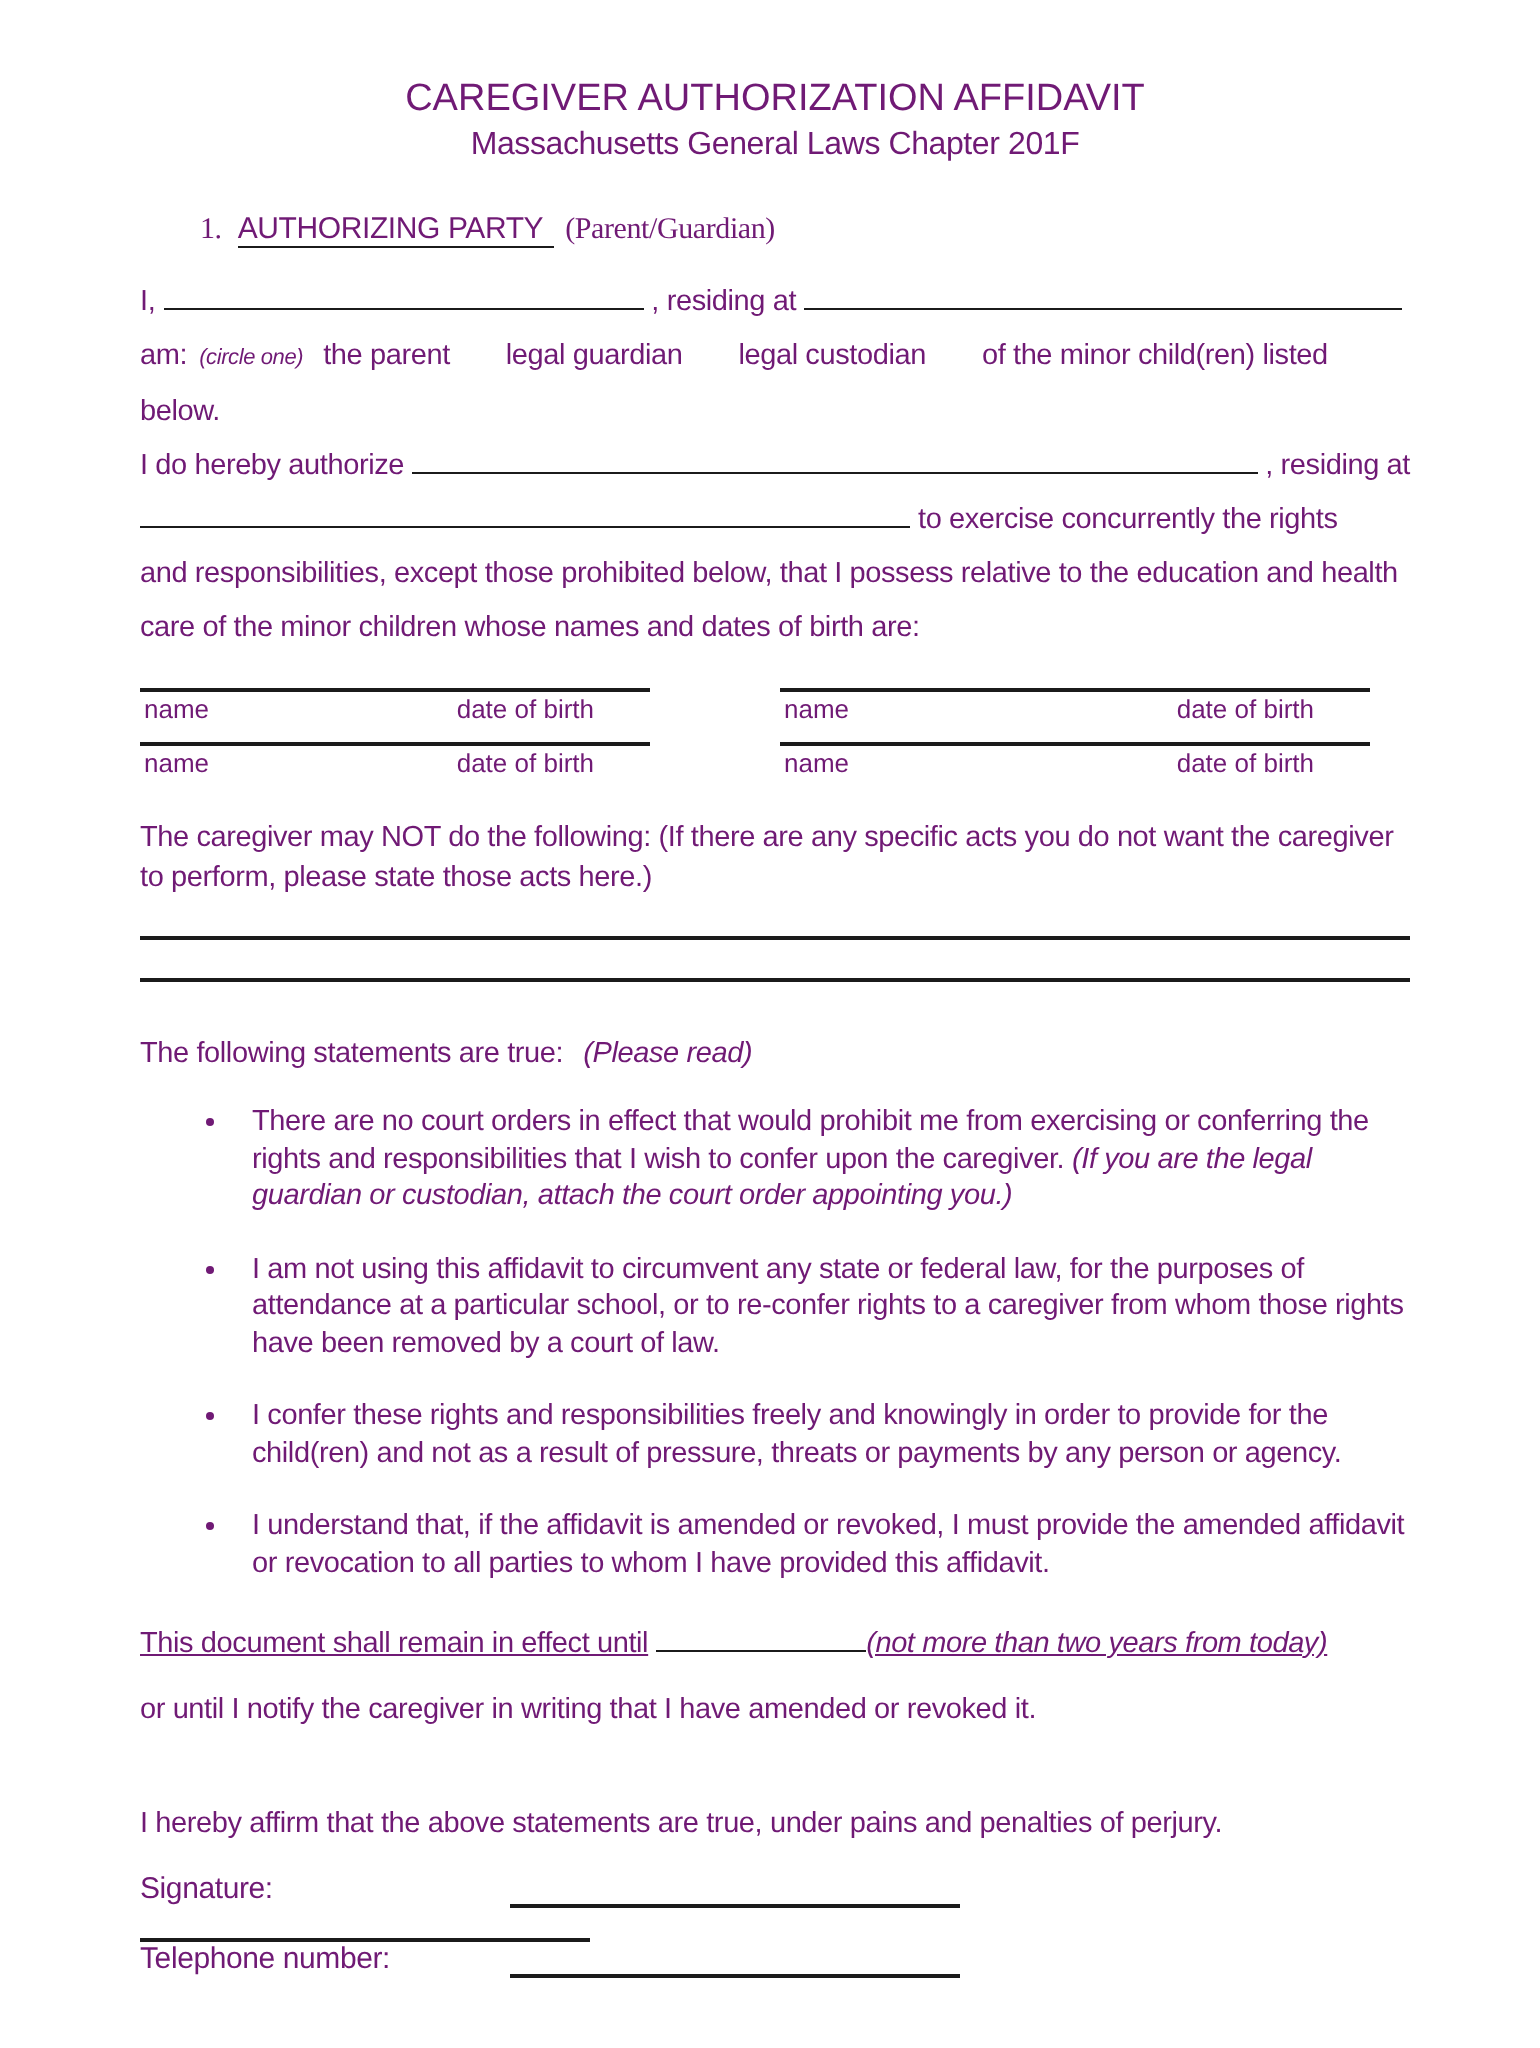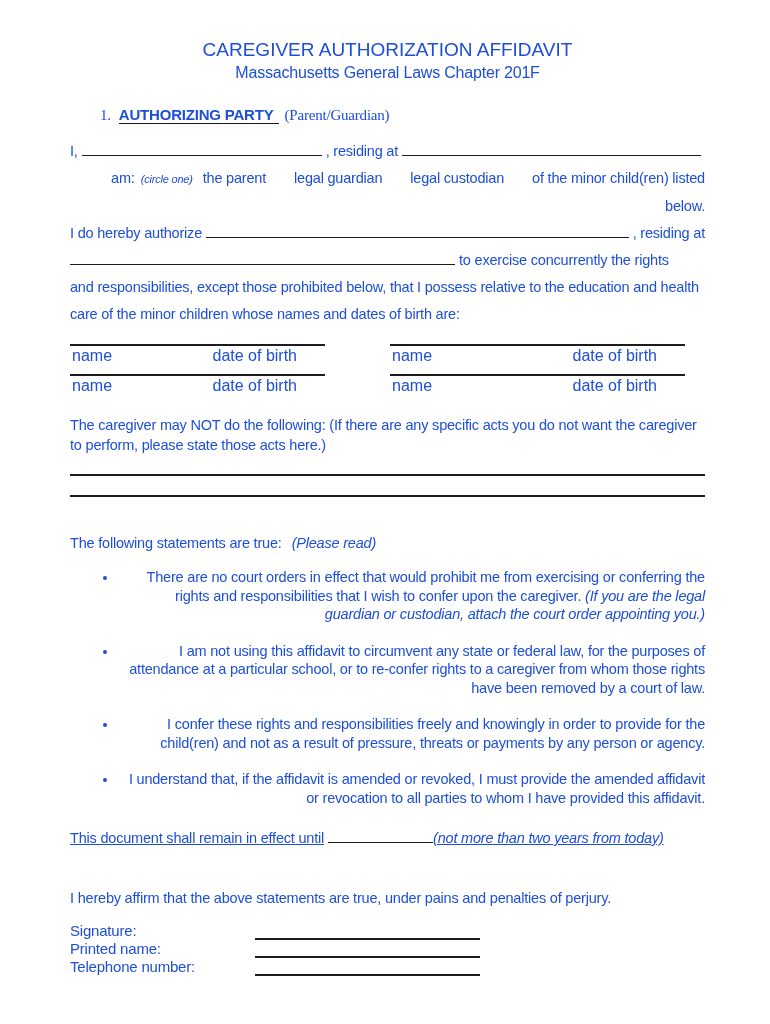--- a/index.html
+++ b/index.html
@@ -2,21 +2,21 @@
 <html><head>
 <meta charset="utf-8">
 <style>
   html,body{margin:0;padding:0;background:#fff;}
   .page{
     position:relative;
     width:770px;height:1024px;
     background:#ffffff;
     overflow:hidden;
     font-family:"Liberation Sans","DejaVu Sans",sans-serif;
-    color:#1d4ed8;
+    color:#701a75;
     font-size:14.5px;
     letter-spacing:-0.2px;
     box-sizing:border-box;
     padding:38px 65px 0 70px;
   }
   .title{
     text-align:center;
     font-size:19px;
     letter-spacing:0;
     line-height:24px;
@@ -25,74 +25,73 @@
     text-align:center;
     font-size:16px;
     margin-top:2px;
   }
   .sec-heading{
     margin-top:24px;
     margin-left:30px;
     font-size:15px;
   }
   .sec-num{font-family:"Liberation Serif","DejaVu Serif",serif;margin-right:8px;}
-  .sec-title{text-decoration:none;border-bottom:1.5px solid #1b1b1b;padding-right:5px;font-weight:bold;}
+  .sec-title{text-decoration:none;border-bottom:1.5px solid #1b1b1b;padding-right:5px;}
   .sec-paren{margin-left:6px;font-family:Liberation Serif, serif;}
 
   .fillblock{margin-top:14px;}
   .fill-row{
     display:flex;
     align-items:baseline;
     line-height:27px;
     white-space:pre;
   }
   .blank{
     display:inline-block;
     border-bottom:1.5px solid #1b1b1b;
     height:1em;
     margin:0 4px;
   }
   .blank.grow{flex:1 1 auto;}
-  .plain-row{line-height:27px;text-align:right;}
+  .plain-row{line-height:27px;}
   .opt{margin-right:28px;}
   .circle-one{font-style:italic;font-size:11px;margin:0 10px 0 6px;}
   .para{line-height:27px;}
 
   .kids{
     display:grid;
     grid-template-columns:255px 295px;
     column-gap:65px;
     row-gap:9px;
     margin-top:16px;
   }
   .kid-line{border-top:2px solid #1b1b1b;}
   .kid-labels{
     display:flex;
     justify-content:space-between;
-    font-size:16px;
+    font-size:13px;
     letter-spacing:0;
     padding:1px 28px 0 2px;
   }
 
   .prohibit{margin-top:20px;line-height:20px;}
   .rule{border-top:2px solid #1b1b1b;margin-top:19px;}
 
-  .statements-intro{margin-top:36px;line-height:20px;}
+  .statements-intro{margin-top:26px;line-height:20px;}
   .it{font-style:italic;}
   .intro-note{margin-left:10px;}
 
   ul.statements{
     margin:15px 0 0 0;
     padding-left:48px;
   }
   ul.statements li{
     padding-left:8px;
     margin-bottom:18px;
     line-height:18.5px;
-    text-align:right;
   }
 
   .duration1{margin-top:12px;text-decoration:underline;}
   .duration2{margin-top:9px;line-height:21px;}
   .affirm{margin-top:36px;line-height:21px;}
 
   .sig-block{margin-top:13px;}
   .sig-row{
     display:flex;
     align-items:flex-end;
@@ -192,30 +191,30 @@
     <li><span>I am not using this affidavit to circumvent any state or federal law, for the purposes of attendance at a particular school, or to re-confer rights to a caregiver from whom those rights have been removed by a court of law.</span> <span class="it"></span></li>
     <li><span>I confer these rights and responsibilities freely and knowingly in order to provide for the child(ren) and not as a result of pressure, threats or payments by any person or agency.</span> <span class="it"></span></li>
     <li><span>I understand that, if the affidavit is amended or revoked, I must provide the amended affidavit or revocation to all parties to whom I have provided this affidavit.</span> <span class="it"></span></li>
   </ul>
 
   <div class="fill-row duration1">
     <span>This document shall remain in effect until</span>
     <span class="blank" style="width:105px;margin-right:0"></span>
     <span class="it">(not more than two years from today)</span>
   </div>
+  <div class="duration2">or until I notify the caregiver in writing that I have amended or revoked it.</div>
 
   <div class="affirm">I hereby affirm that the above statements are true, under pains and penalties of perjury.</div>
 
   <div class="sig-block">
     <div class="sig-row">
       <span class="sig-label">Signature:</span>
       <span class="sig-line"></span>
     </div>
     <div class="sig-row">
-      <span class="sig-label">Printed name:</span>
       <span class="sig-line"></span>
     </div>
     <div class="sig-row">
       <span class="sig-label">Telephone number:</span>
       <span class="sig-line"></span>
     </div>
   </div>
 
 </div>
 

